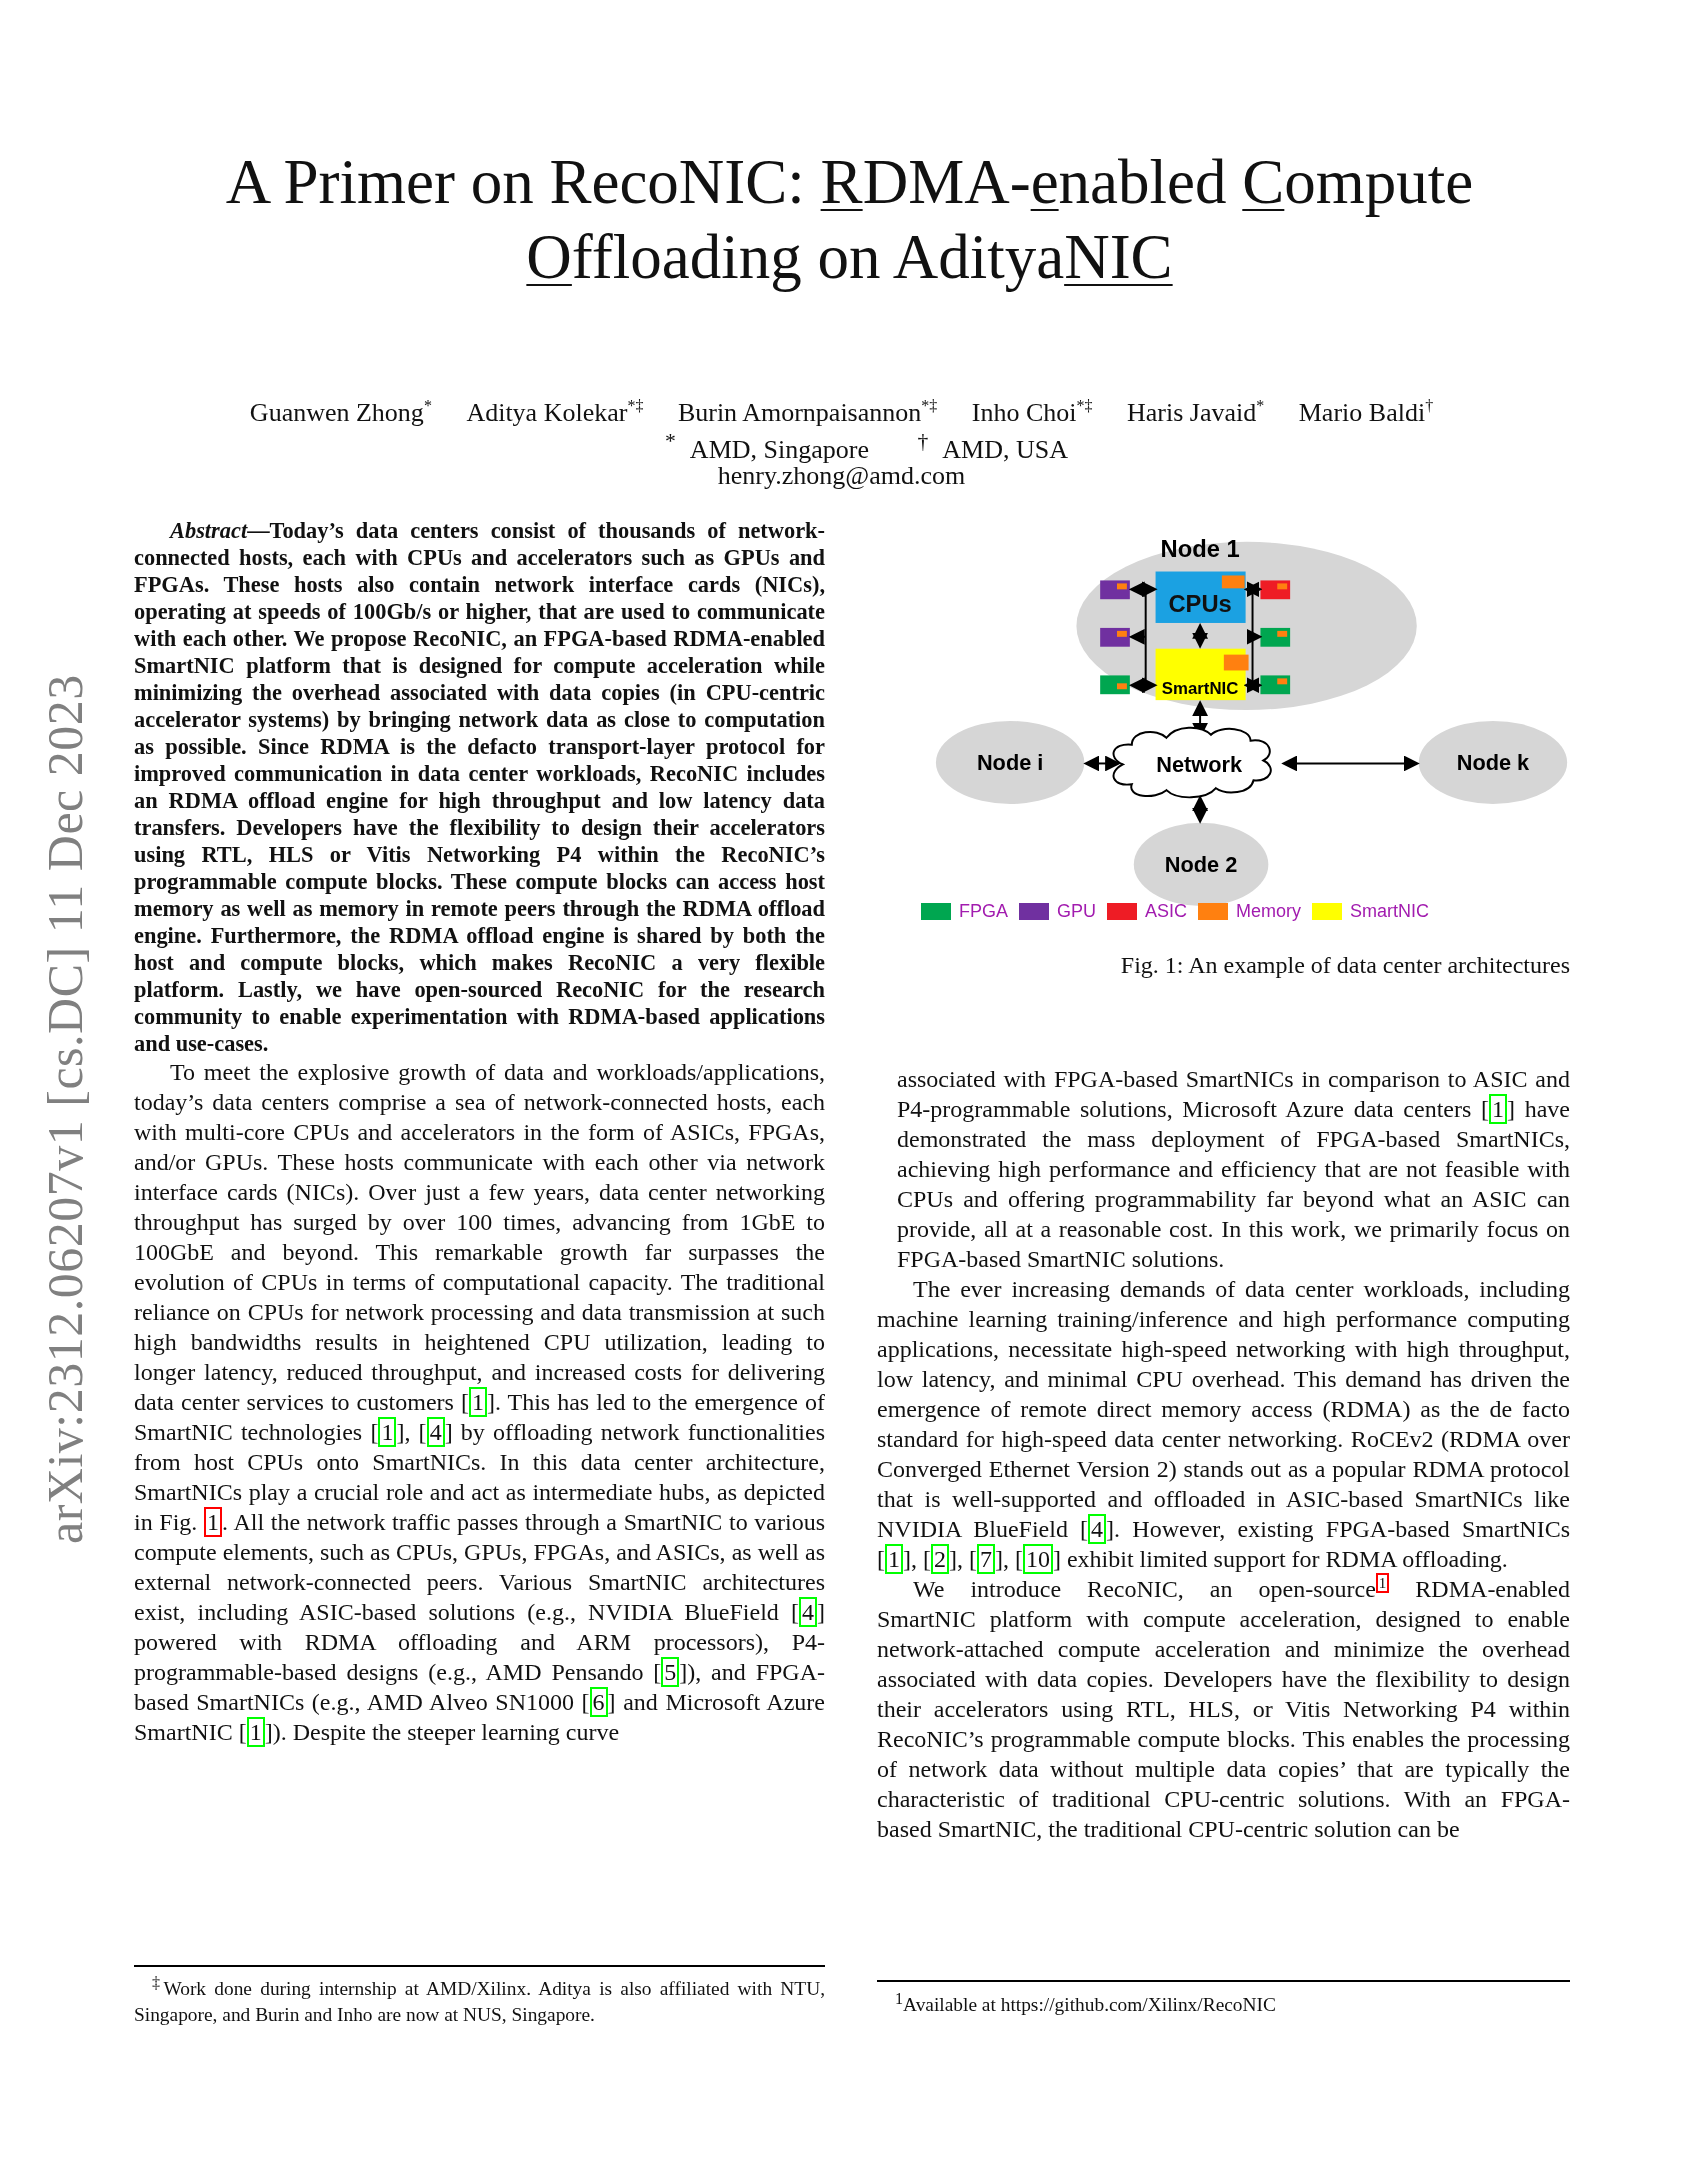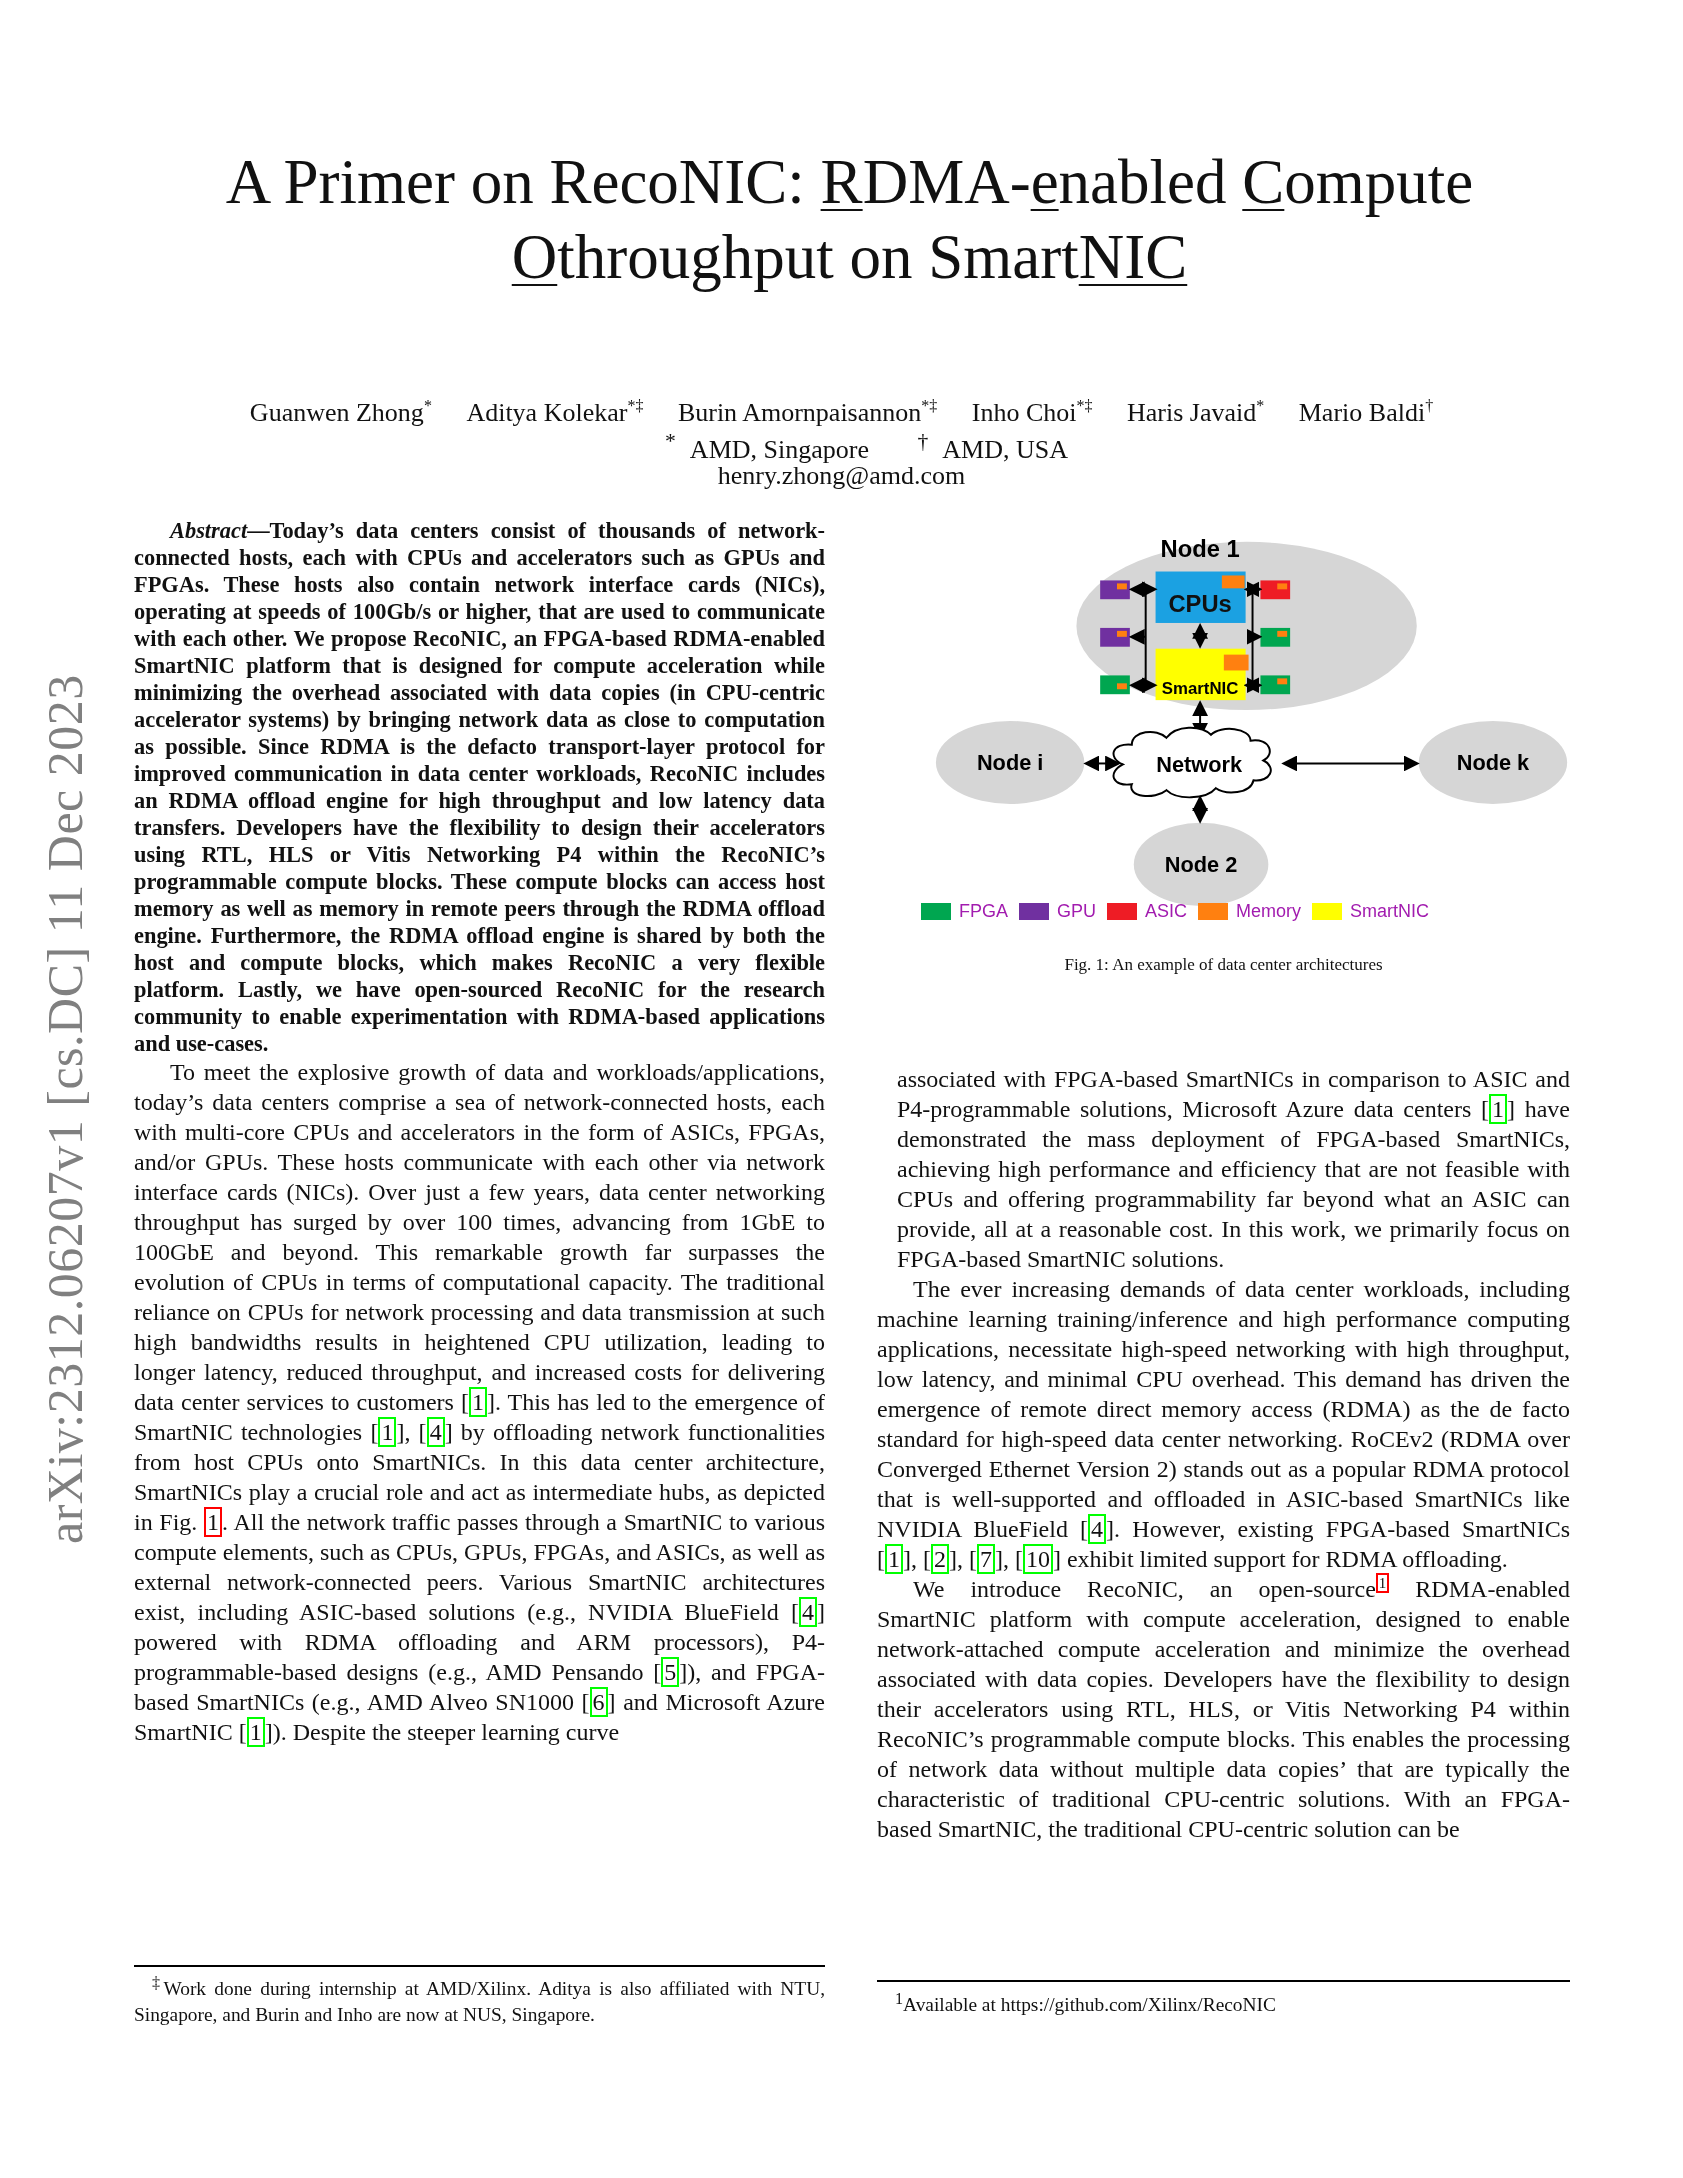--- a/index.html
+++ b/index.html
@@ -43,35 +43,35 @@
   .cite-red { border: 2px solid #ff0000; padding: 0 1px; }
   .fnmark { font-size: 15px; vertical-align: super; line-height: 0; }
 
   .footnote-rule { position: absolute; height: 2px; background: #000; }
   .footnote { position: absolute; font-size: 19.4px; line-height: 26px; text-align: justify; font-family: Liberation Serif, serif; }
 
   
   .figure { position: absolute; left: 929px; top: 515px; width: 653px; height: 436px;
             font-family: "Liberation Sans", "DejaVu Sans", sans-serif; font-weight: bold; }
   .figure svg { position: absolute; left: 0; top: 0; }
-  .fig-caption { position: absolute; left: 877px; top: 950px; width: 693px; text-align: center;
-                 font-size: 17px; line-height: 30px; }
+  .fig-caption { position: absolute; left: 877px; top: 950px; width: 693px; text-align: right;
+                 font-size: 24px; line-height: 30px; }
   .legend { position: absolute; left: 921px; top: 901px; display: flex; align-items: center;
             font-family: "Liberation Sans", sans-serif; font-size: 18px; color: #a21caf; }
   .legend .item { display: flex; align-items: center; margin-right: 11px; }
   .legend .sw { width: 30px; height: 17px; margin-right: 8px; display: inline-block; }
 </style>
 </head>
 <body>
 
 <div class="stamp">arXiv:2312.06207v1  [cs.DC]  11 Dec 2023</div>
 
 <h1 class="title">
   <span><span>A Primer on RecoNIC: </span><span class="u">R</span><span>DMA-</span><span class="u">e</span><span>nabled </span><span class="u">C</span><span>ompute</span></span><br>
-  <span><span class="u">O</span><span>throughput on Smart</span><span class="u">NIC</span></span>
+  <span><span class="u">O</span><span>ffloading on Aditya</span><span class="u">NIC</span></span>
 </h1>
 
 <div class="authors">
   <span class="author"><span>Guanwen Zhong</span><sup>*</sup></span>
   <span class="author"><span>Aditya Kolekar</span><sup>*‡</sup></span>
   <span class="author"><span>Burin Amornpaisannon</span><sup>*‡</sup></span>
   <span class="author"><span>Inho Choi</span><sup>*‡</sup></span>
   <span class="author"><span>Haris Javaid</span><sup>*</sup></span>
   <span class="author"><span>Mario Baldi</span><sup>†</sup></span>
 </div>

